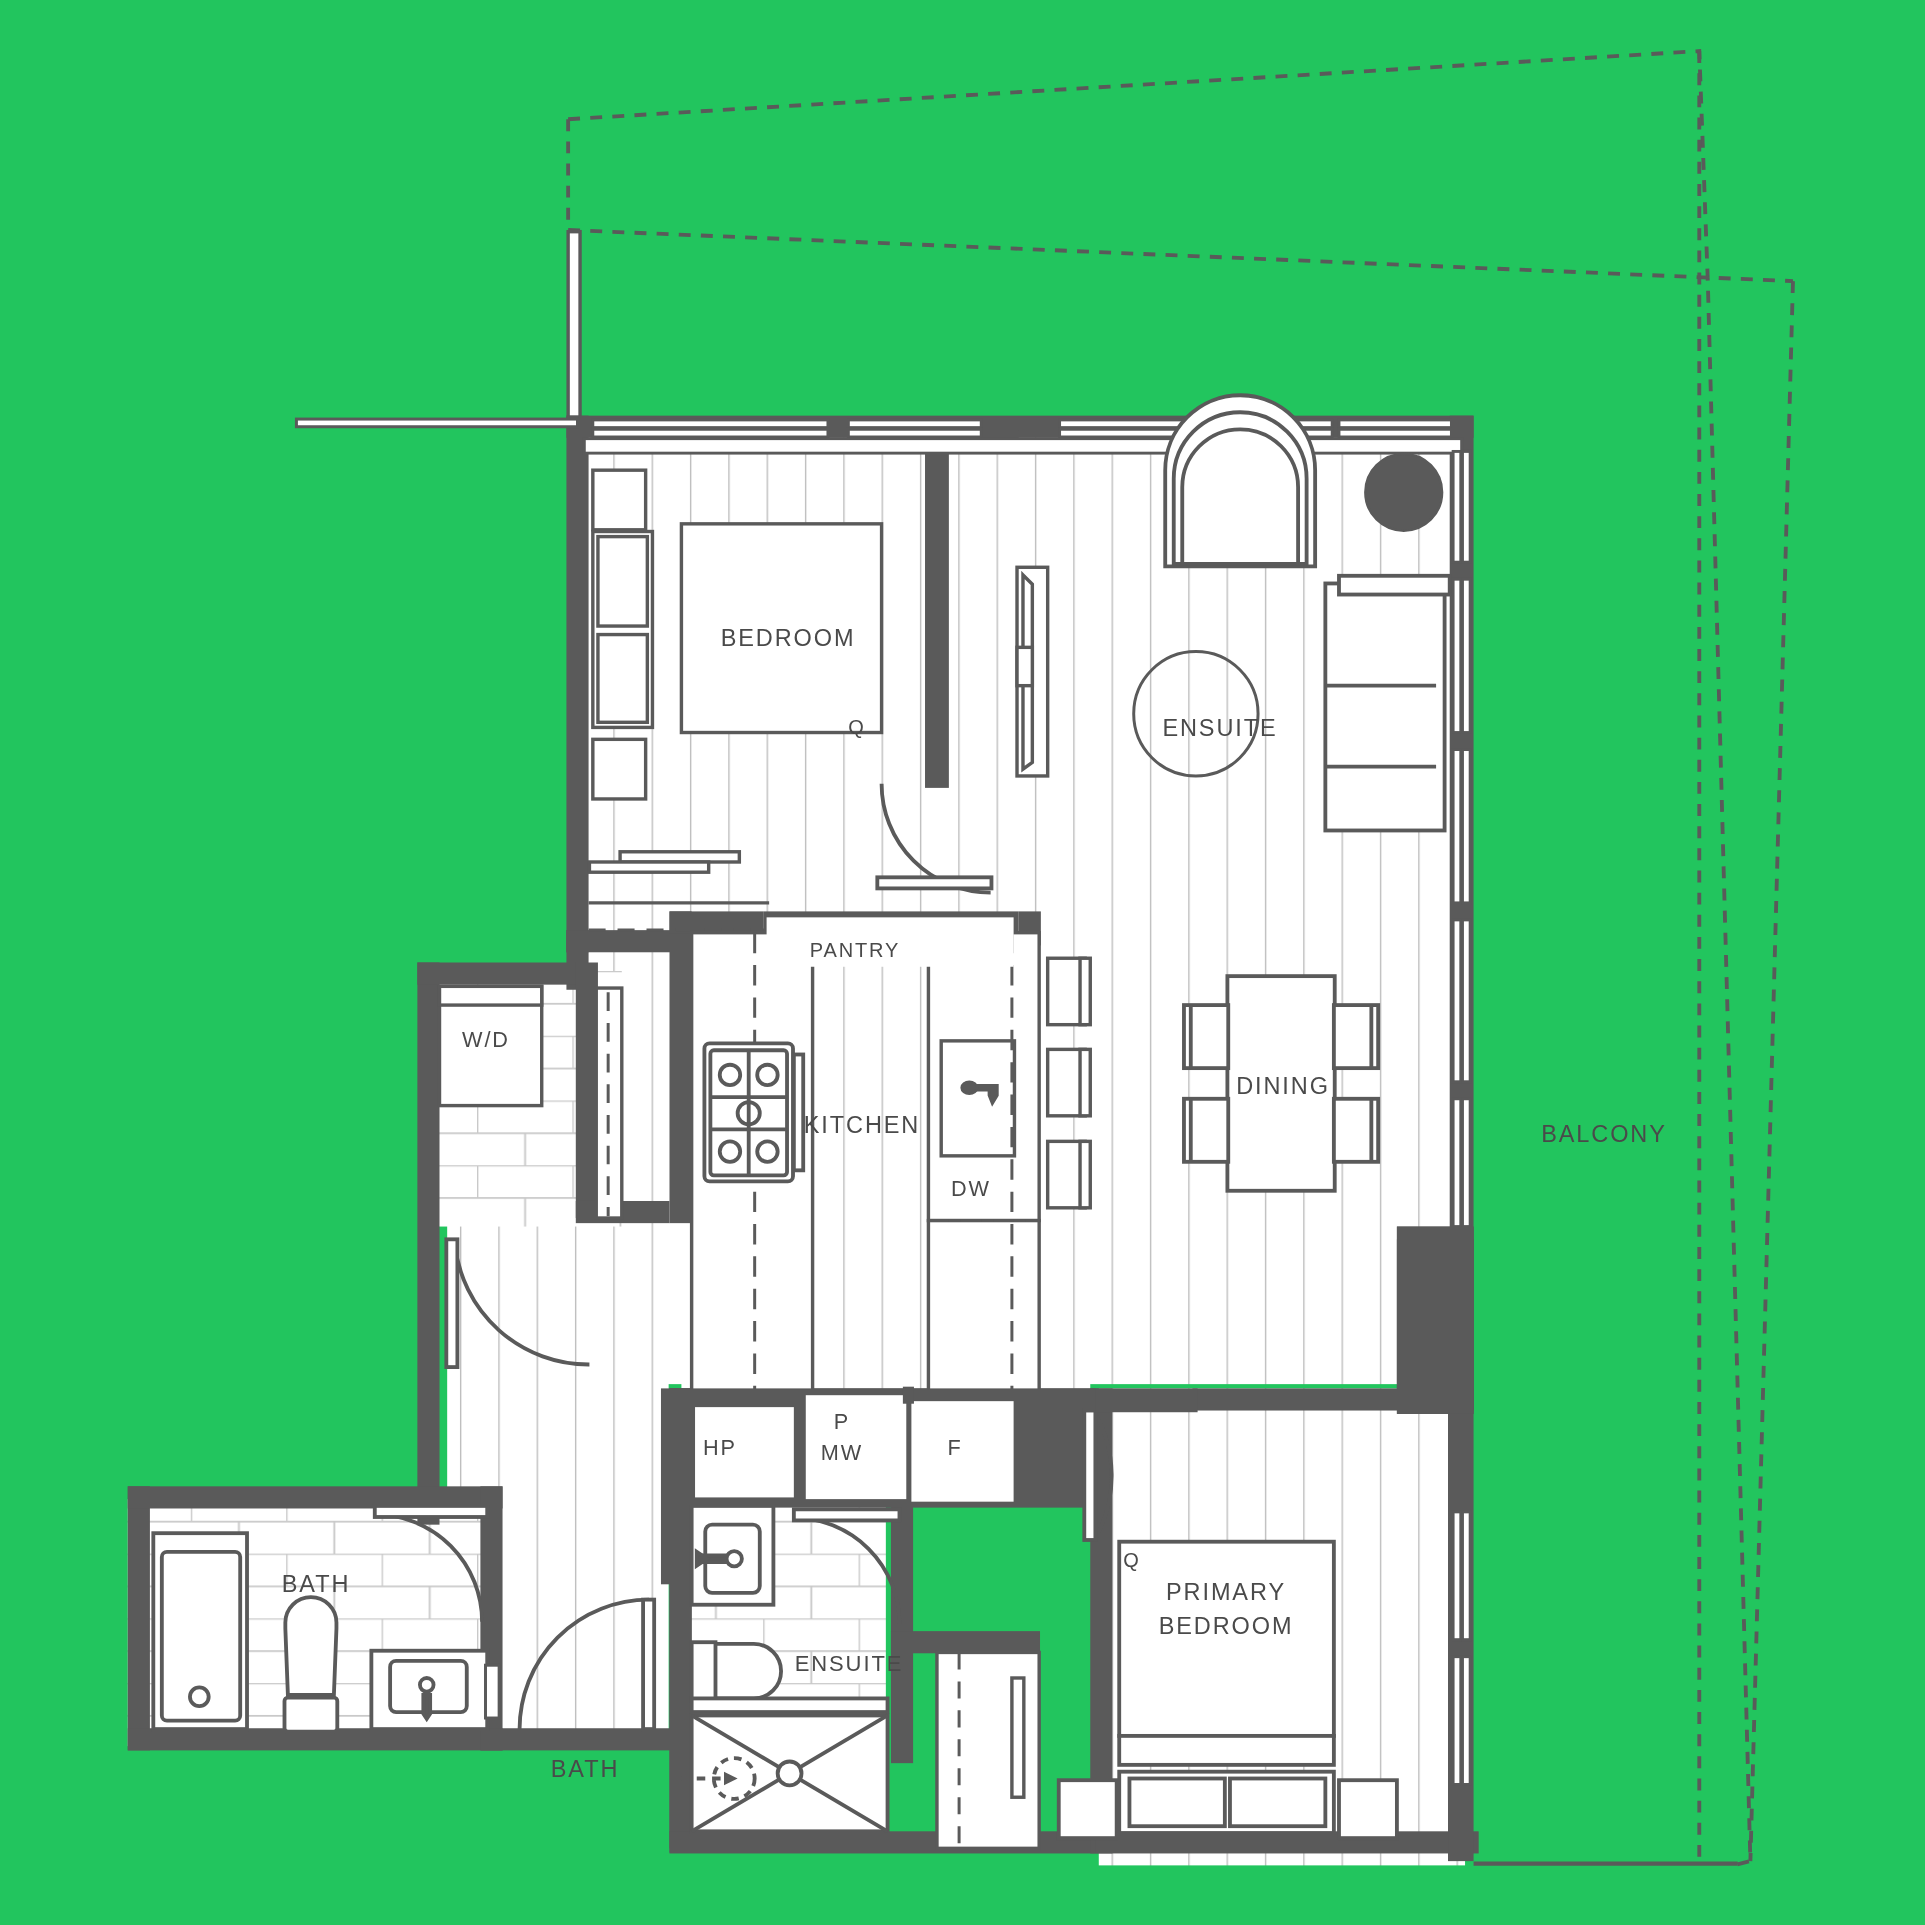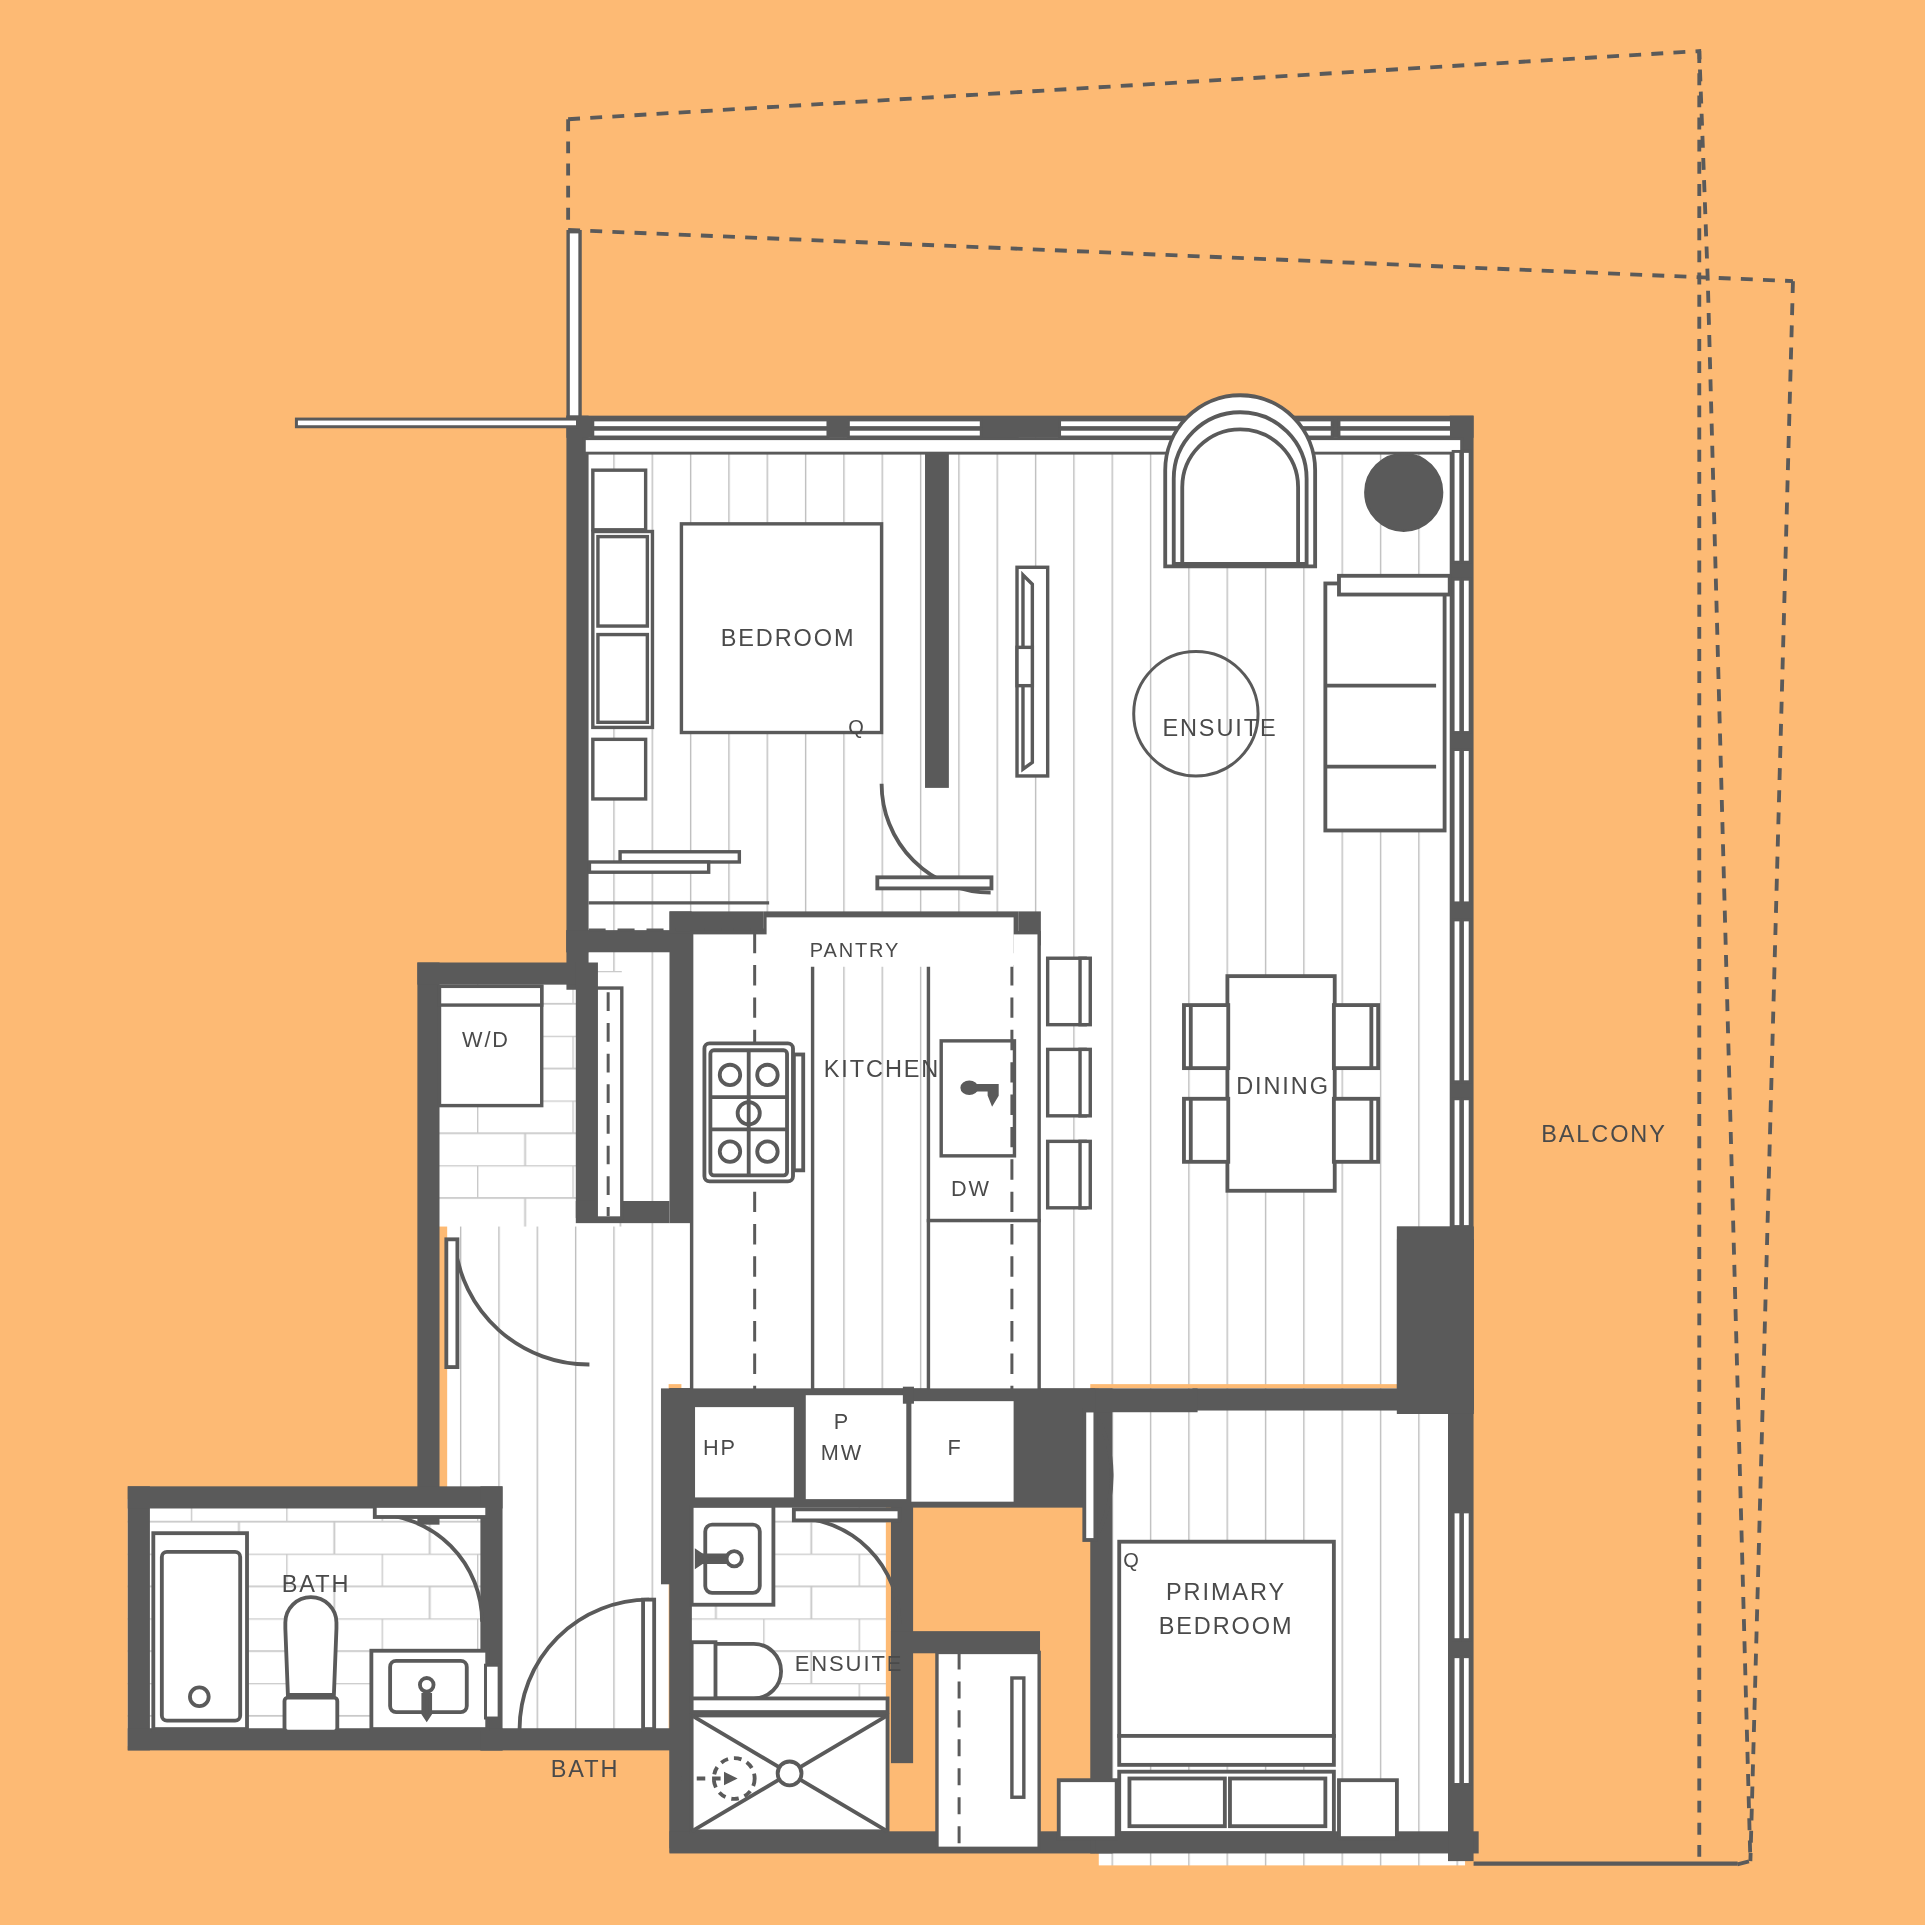--- a/index.html
+++ b/index.html
@@ -1,19 +1,19 @@
 <!DOCTYPE html>
 <html style="font-size:13.6px"><head>
 <meta charset="utf-8">
 <style>
   html,body{margin:0;padding:0;background:#ffffff;}
   #plan{
     position:relative;
     width:1925px;height:1925px;
-    background:#fdba74;
+    background:#22c55e;
     font-family:"Liberation Sans", sans-serif;
   }
   #plan svg{position:absolute;left:0;top:0;width:1925px;height:1925px;}
   .rl{
     position:absolute;
     font-family:"Liberation Sans", sans-serif;
     color:#4a4a4a;
     letter-spacing:1.9px;
     white-space:nowrap;
     transform:translate(-50%,-50%);
@@ -434,21 +434,21 @@
   <g fill="#5a5a5a">
     <rect x="1640" y="1440" width="90" height="220"></rect>
     <rect x="1286" y="1630" width="120" height="28"></rect>
   </g>
 
 </svg>
 
 <div class="rl big" style="left: 788px; top: 638px; font-size: 23.5px;">BEDROOM</div>
 <div class="rl big" style="left: 1220px; top: 728px; font-size: 23.5px;">ENSUITE</div>
 <div class="rl sm" style="left: 855px; top: 950px; font-size: 20px;">PANTRY</div>
-<div class="rl big" style="left: 862px; top: 1069px; font-size: 23.5px; margin-left: 20px;">KITCHEN</div>
+<div class="rl big" style="left: 862px; top: 1125px; font-size: 23.5px;">KITCHEN</div>
 <div class="rl big" style="left: 1283px; top: 1086px; font-size: 23.5px;">DINING</div>
 <div class="rl big" style="left: 1604px; top: 1134px; font-size: 23.5px;">BALCONY</div>
 <div class="rl big" style="left: 316px; top: 1584px; font-size: 23.5px;">BATH</div>
 <div class="rl big" style="left: 849px; top: 1664px; font-size: 22px;">ENSUITE</div>
 <div class="rl big" style="left: 585px; top: 1769px; font-size: 23.5px;">BATH</div>
 <div class="rl big two" style="left: 1226px; top: 1609px; font-size: 23.5px;">
       <div>PRIMARY</div>
       <div>BEDROOM</div>
     </div>
 

